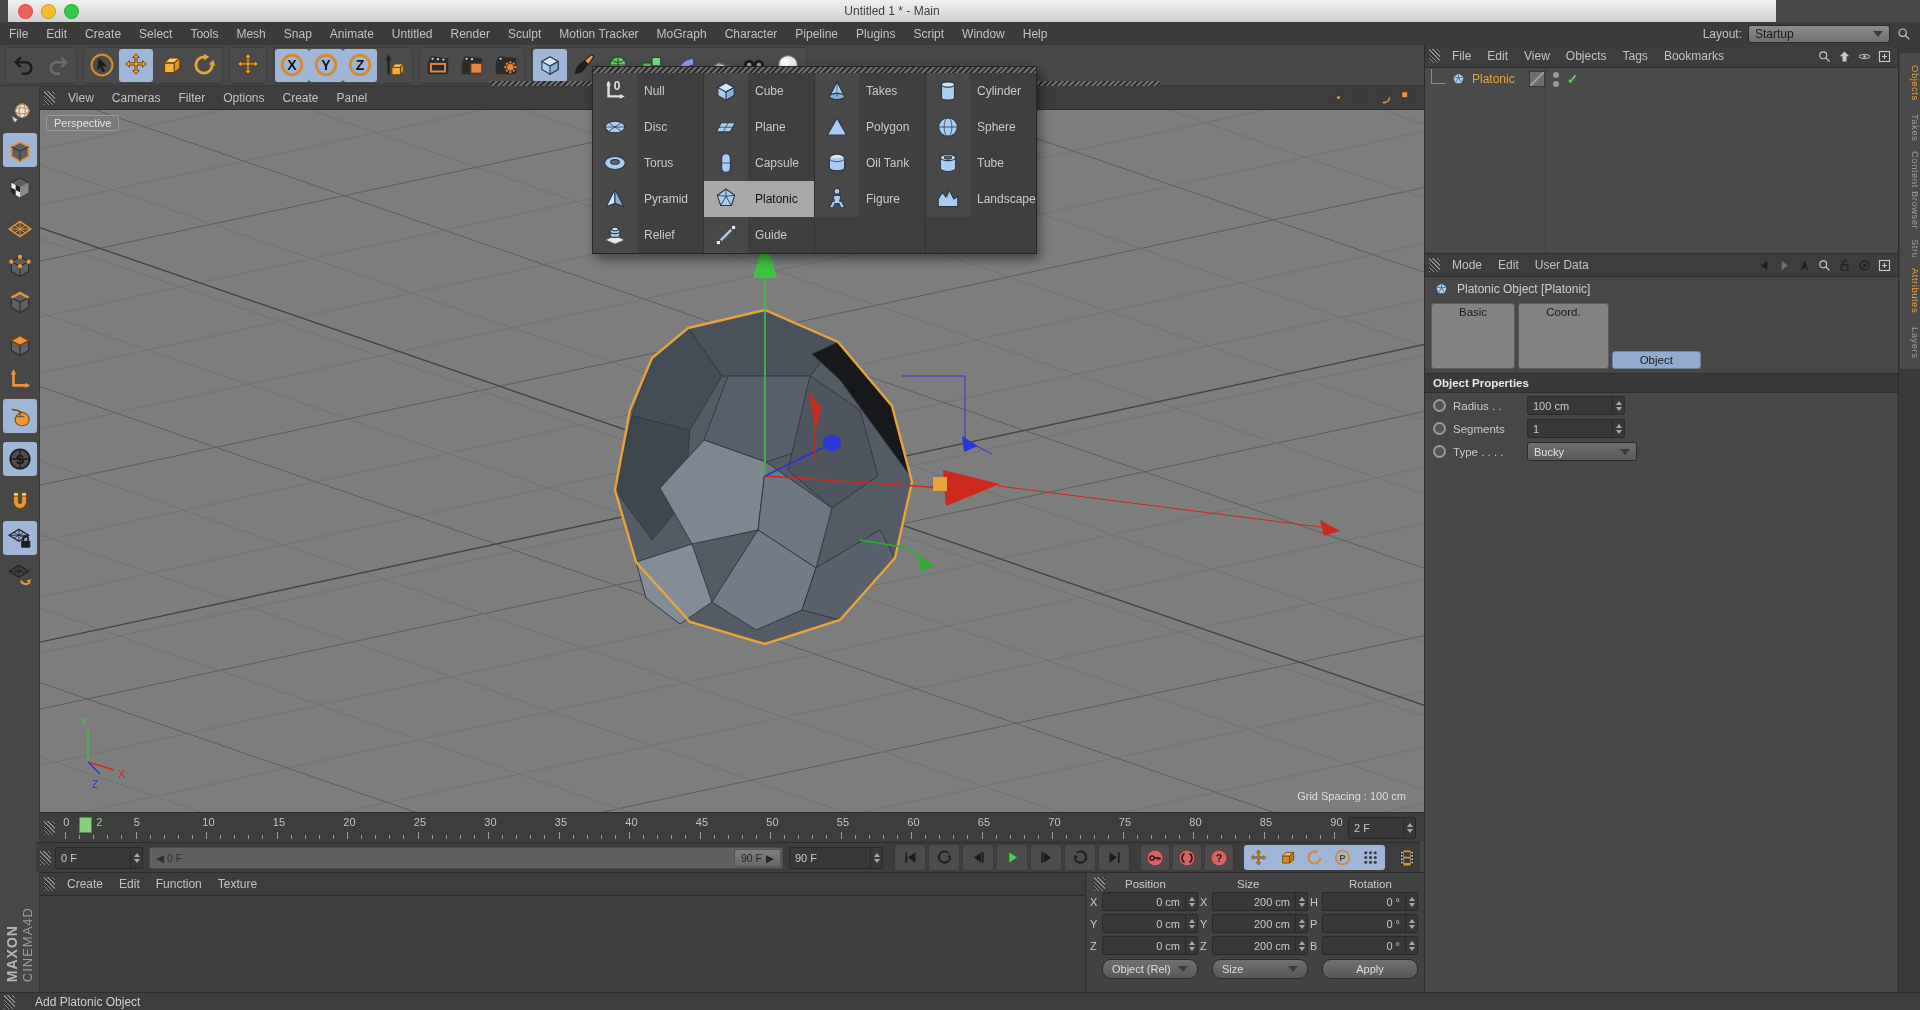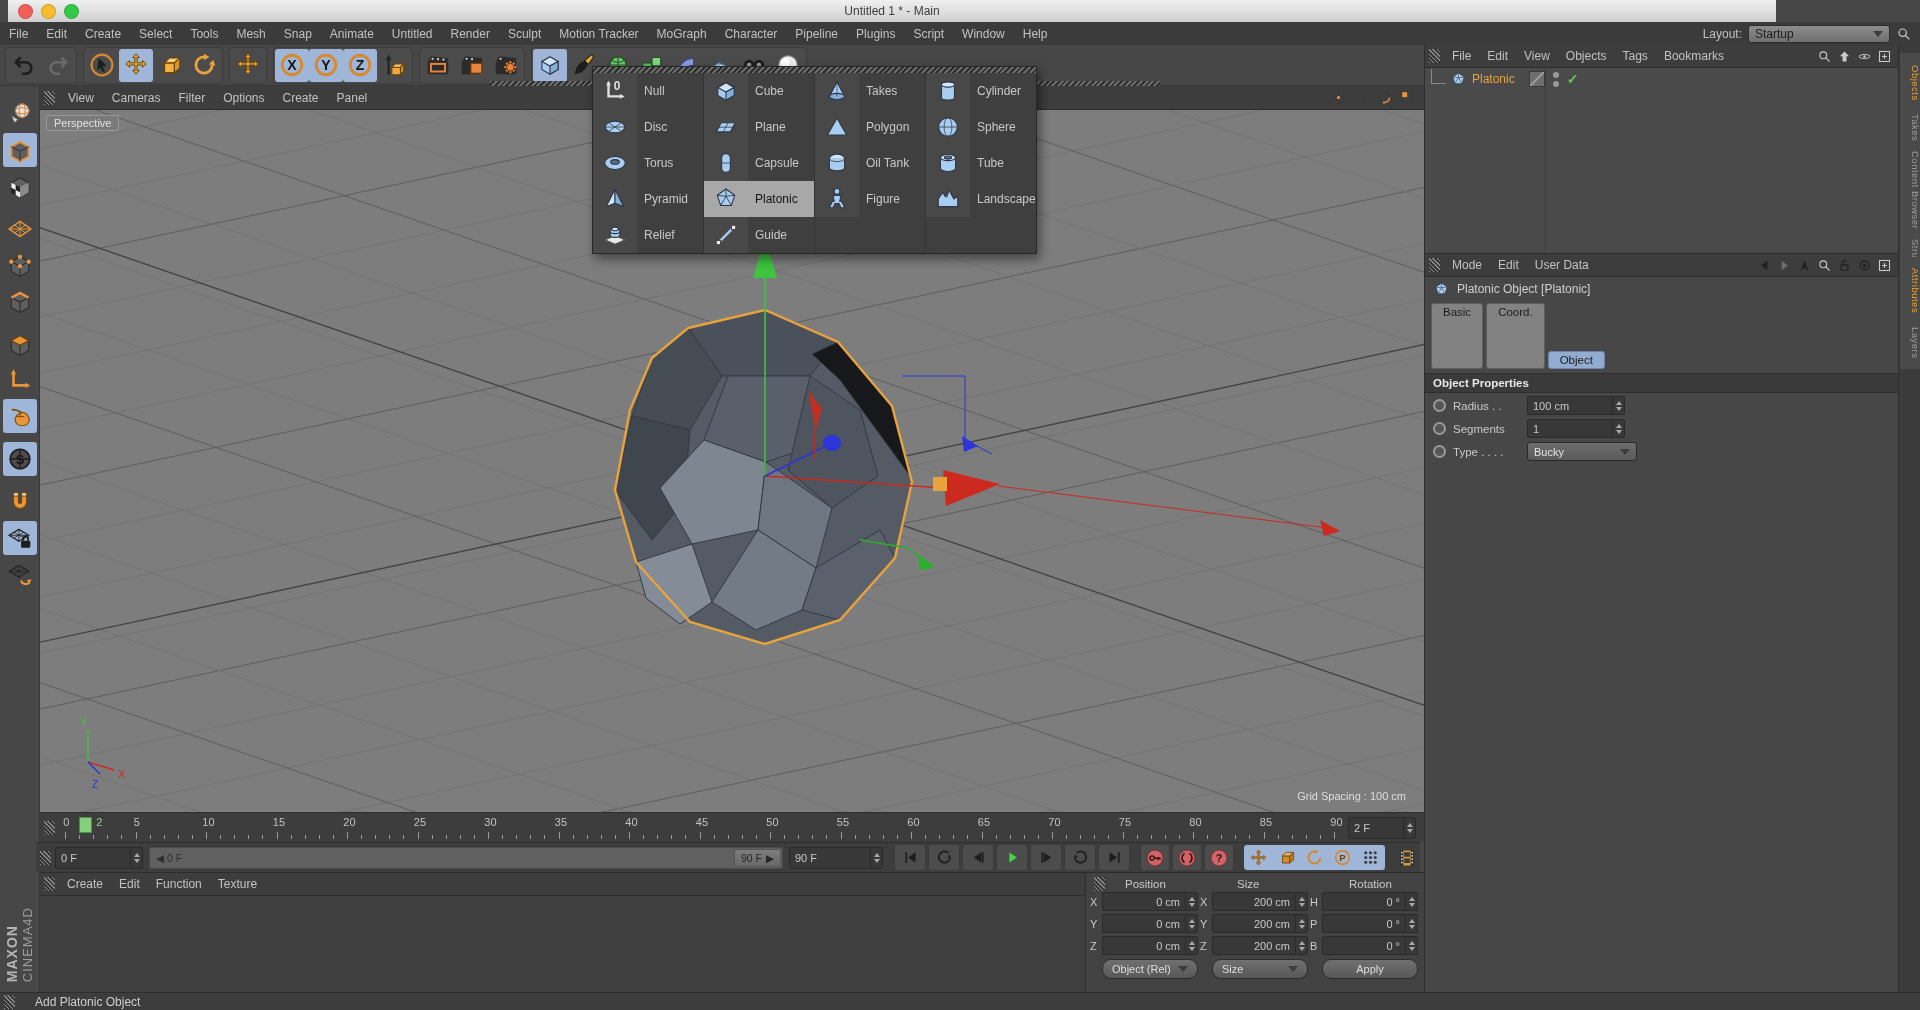--- a/index.html
+++ b/index.html
@@ -73,21 +73,21 @@
   .layer-chip:after{content:"";position:absolute;left:0;top:0;width:100%;height:100%;background:linear-gradient(135deg,transparent 46%,#9a9a9a 46%,#9a9a9a 54%,transparent 54%);}
   .vis-dots{display:flex;flex-direction:column;gap:3px;margin-right:8px;}
   .vis-dots i{width:6px;height:6px;border-radius:50%;background:#9a9a9a;}
   .check{color:#5ec85e;font-weight:bold;font-size:14px;}
   .om-divider{position:absolute;left:120px;top:0;bottom:0;width:1px;background:#3e3e3e;}
   
   #am-title{display:flex;align-items:center;height:24px;padding-left:8px;}
   #am-title .icon{width:17px;height:17px;margin-right:7px;}
   #am-title span{color:#cfcfcf;font-size:12px;}
   #am-tabs{display:flex;padding:2px 0 4px 6px;}
-  .atab{background:#828282;color:#1c1c1c;font-size:11.5px;padding:2px 11px;border-radius:3px;margin-right:3px;border:1px solid #5d5d5d;}
+  .atab{background:#828282;color:#1c1c1c;font-size:11.5px;padding:2px 27px;border-radius:3px;margin-right:3px;border:1px solid #5d5d5d;}
   .atab.active{background:#93abd0;border-color:#6d84a8;margin-top:48px;}
   .am-section{height:18px;background:#3a3a3a;color:#e8e8e8;font-weight:bold;font-size:11.5px;display:flex;align-items:center;padding-left:8px;border-top:1px solid #2f2f2f;border-bottom:1px solid #2f2f2f;}
   .am-row{display:flex;align-items:center;height:21px;padding-left:8px;margin-top:2px;}
   .ring{width:9px;height:9px;border-radius:50%;border:2px solid #9a9a9a;background:#565656;margin-right:7px;flex:none;}
   .am-label{width:74px;color:#c9c9c9;font-size:11.5px;flex:none;}
   .field{height:17px;background:#383838;border:1px solid #2a2a2a;border-radius:2px;color:#c9c9c9;font-size:11px;display:flex;align-items:center;}
   .field .val{flex:1;padding:0 5px;white-space:nowrap;overflow:hidden;}
   .stepper{width:11px;border-left:1px solid #2a2a2a;display:flex;flex-direction:column;align-items:center;justify-content:center;gap:2px;height:100%;}
   .stepper i{width:0;height:0;border-left:3px solid transparent;border-right:3px solid transparent;}
   .stepper .up{border-bottom:4px solid #a8a8a8;}

